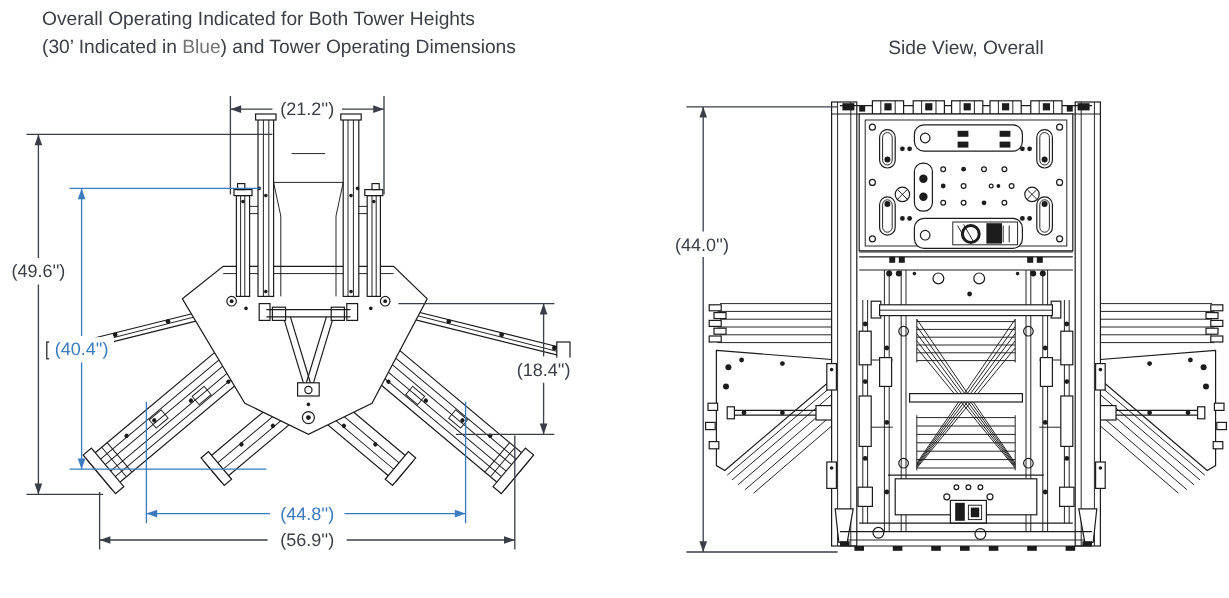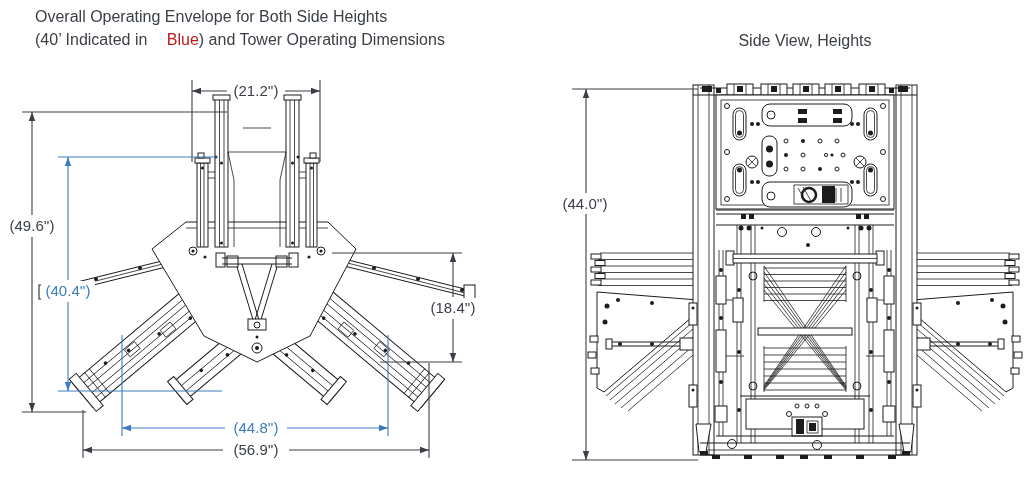--- a/index.html
+++ b/index.html
@@ -1,21 +1,21 @@
 <!DOCTYPE html>
 <html><head>
 <meta charset="utf-8">
 <style>
   html,body{margin:0;padding:0;background:#fff;}
   .stage{position:relative;width:1024px;height:498px;background:#fff;overflow:hidden;
          font-family:"Liberation Sans",sans-serif;}
   .title{position:absolute;color:#3b4047;font-size:16px;line-height:23px;white-space:nowrap;}
   #title-left{left:35px;top:5px;}
   #title-right{left:640px;top:29px;width:330px;text-align:center;}
-  .blue{color:#b91c1c;margin-left:15px;}
+  .blue{color:#737373;}
   svg{position:absolute;left:0;top:0;}
   
   .k {stroke:#1c1c1c;stroke-width:1;fill:none;}
   .kt{stroke:#1c1c1c;stroke-width:.8;fill:none;}
   .w {fill:#fff;stroke:#1c1c1c;stroke-width:1;}
   .b {fill:#1c1c1c;stroke:none;}
   
   .dl{stroke:#3a3f47;stroke-width:1.1;fill:none;}
   .bl{stroke:#3b7cc0;stroke-width:1.1;fill:none;}
   .ad{fill:#3a3f47;stroke:none;}
@@ -23,25 +23,25 @@
   .dt{font-size:15px;fill:#3a3f47;text-anchor:middle;font-family:"Liberation Sans",sans-serif;}
   .bt{font-size:15px;fill:#3b7cc0;text-anchor:middle;font-family:"Liberation Sans",sans-serif;}
   .bg{fill:#fff;stroke:none;}
 </style>
 </head>
 <body>
 
 <div class="stage">
 
   <div class="title" id="title-left">
-    <div>Overall Operating Envelope for Both Side Heights</div>
-    <div><span>(40’ Indicated in </span><span class="blue">Blue</span><span>) and Tower Operating Dimensions</span></div>
+    <div>Overall Operating Indicated for Both Tower Heights</div>
+    <div><span>(30’ Indicated in </span><span class="blue">Blue</span><span>) and Tower Operating Dimensions</span></div>
   </div>
 
-  <div class="title" id="title-right">Side View, Heights</div>
+  <div class="title" id="title-right">Side View, Overall</div>
 
   <svg width="1024" height="498" viewBox="0 0 1024 498">
 
     <defs>
 
       <g id="fv-booms">
 
         <path class="k" d="M45,297 L186,262 M45,290 L186,255"></path>
         <path class="kt" d="M47,293.5 L184,258.5"></path>
         <rect class="w" x="39" y="285" width="11" height="14"></rect>

